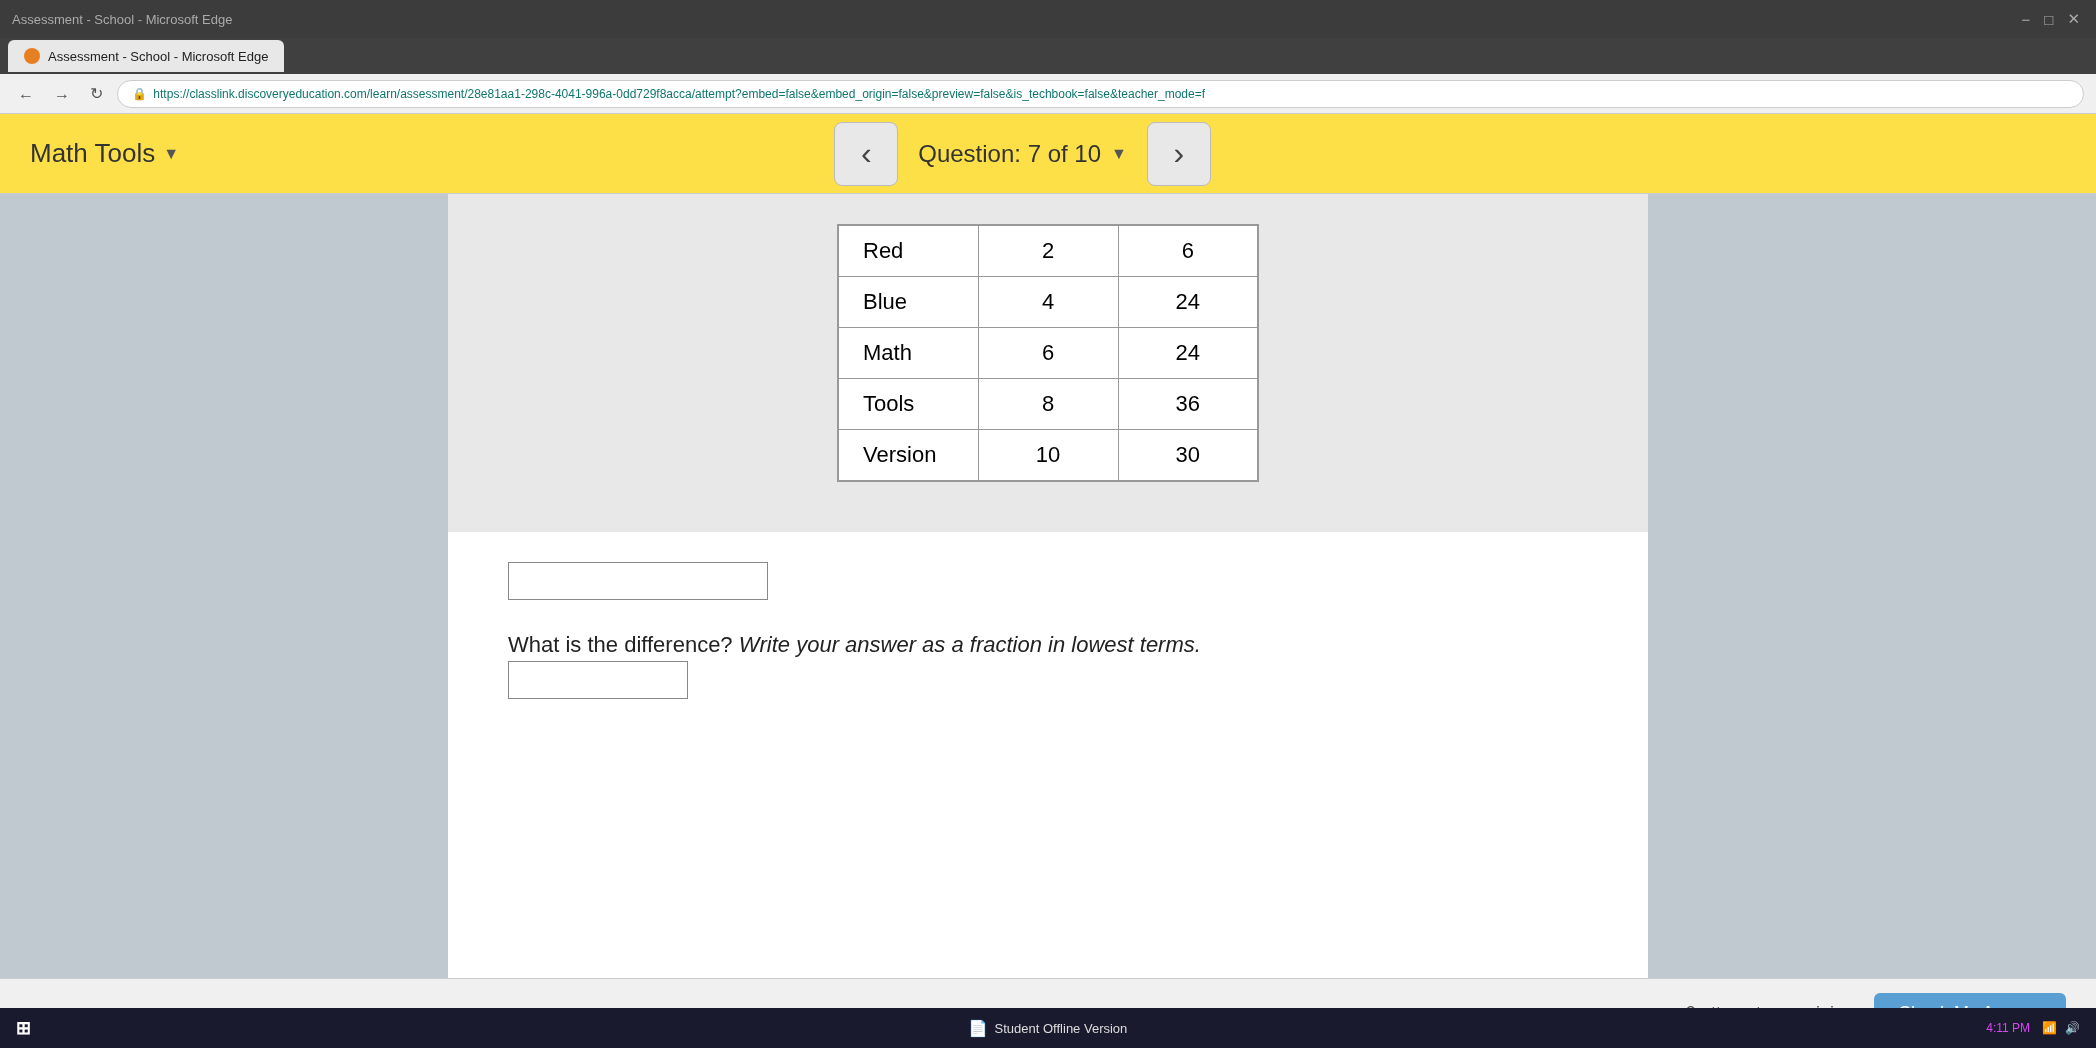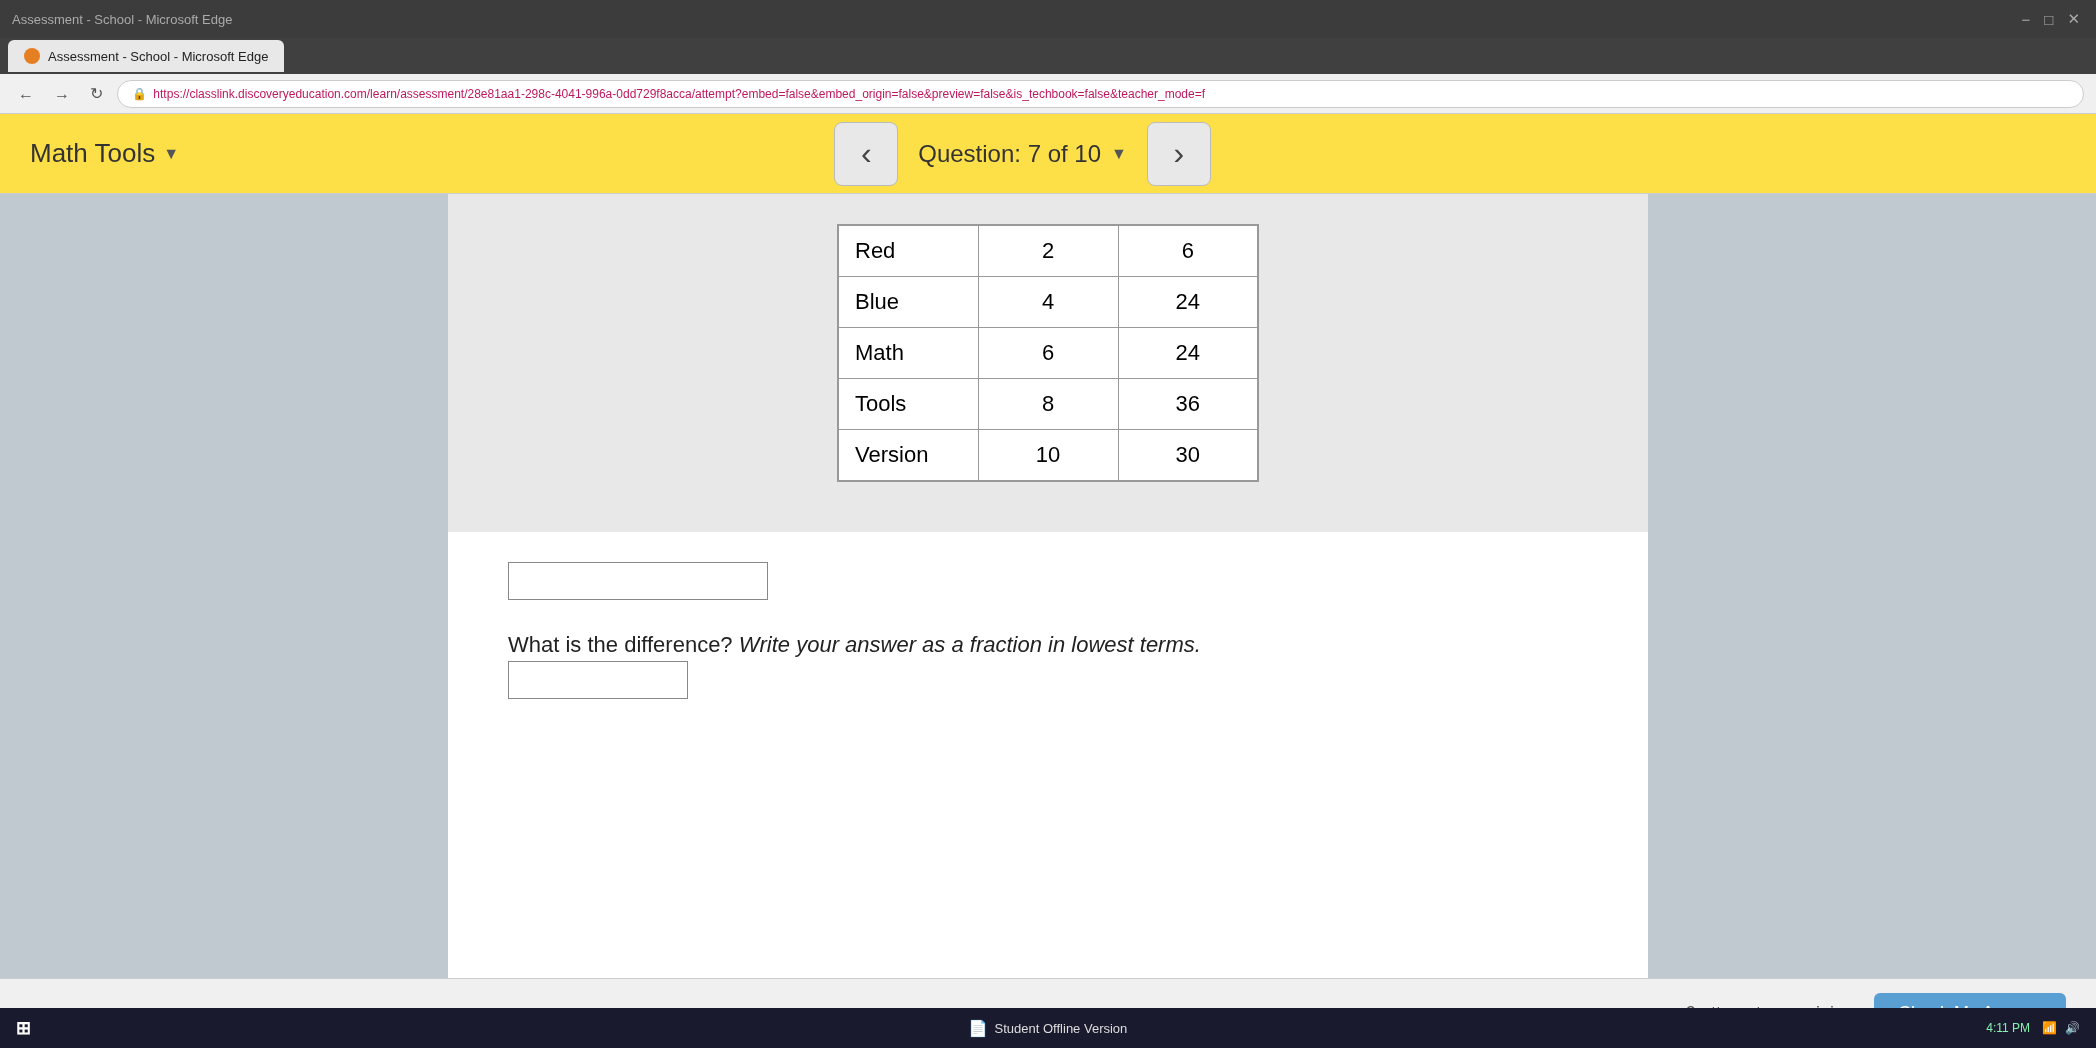--- a/index.html
+++ b/index.html
@@ -171,21 +171,21 @@
     .data-table td, .data-table th {
       border: 1px solid #999;
       padding: 12px 40px;
       font-size: 22px;
       text-align: center;
       min-width: 140px;
     }
 
     .data-table td:first-child {
       text-align: left;
-      padding-left: 16px;
+      padding-left: 24px;
     }
 
     .question-text {
       font-size: 22px;
       color: #222;
       margin-bottom: 16px;
       line-height: 1.5;
     }
 
     .answer-input-wide {
@@ -261,21 +261,21 @@
       display: flex;
       align-items: center;
       gap: 10px;
     }
 
     .taskbar-right {
       display: flex;
       align-items: center;
       gap: 12px;
       font-size: 12px;
-      color: #86efac;
+      color: #d946ef;
     }
 
     .student-offline {
       font-size: 13px;
       color: #ddd;
       display: flex;
       align-items: center;
       gap: 6px;
     }
 
@@ -325,21 +325,21 @@
     <span>Assessment - School - Microsoft Edge</span>
   </div>
 </div>
 
 <div class="address-bar-row">
   <button class="nav-btn">←</button>
   <button class="nav-btn">→</button>
   <button class="nav-btn">↻</button>
   <div class="address-bar">
     <span class="lock-icon">🔒</span>
-    <span style="font-size:12px;color:#be185d;overflow:hidden;white-space:nowrap;">https://classlink.discoveryeducation.com/learn/assessment/28e81aa1-298c-4041-996a-0dd729f8acca/attempt?embed=false&amp;embed_origin=false&amp;preview=false&amp;is_techbook=false&amp;teacher_mode=f</span>
+    <span style="font-size:12px;color:#0f766e;overflow:hidden;white-space:nowrap;">https://classlink.discoveryeducation.com/learn/assessment/28e81aa1-298c-4041-996a-0dd729f8acca/attempt?embed=false&amp;embed_origin=false&amp;preview=false&amp;is_techbook=false&amp;teacher_mode=f</span>
   </div>
 </div>
 
 <div class="main-content">
 
   <div class="toolbar">
     <button class="math-tools-btn">
       <span>Math Tools</span>
       <span class="chevron-down">▼</span>
     </button>

